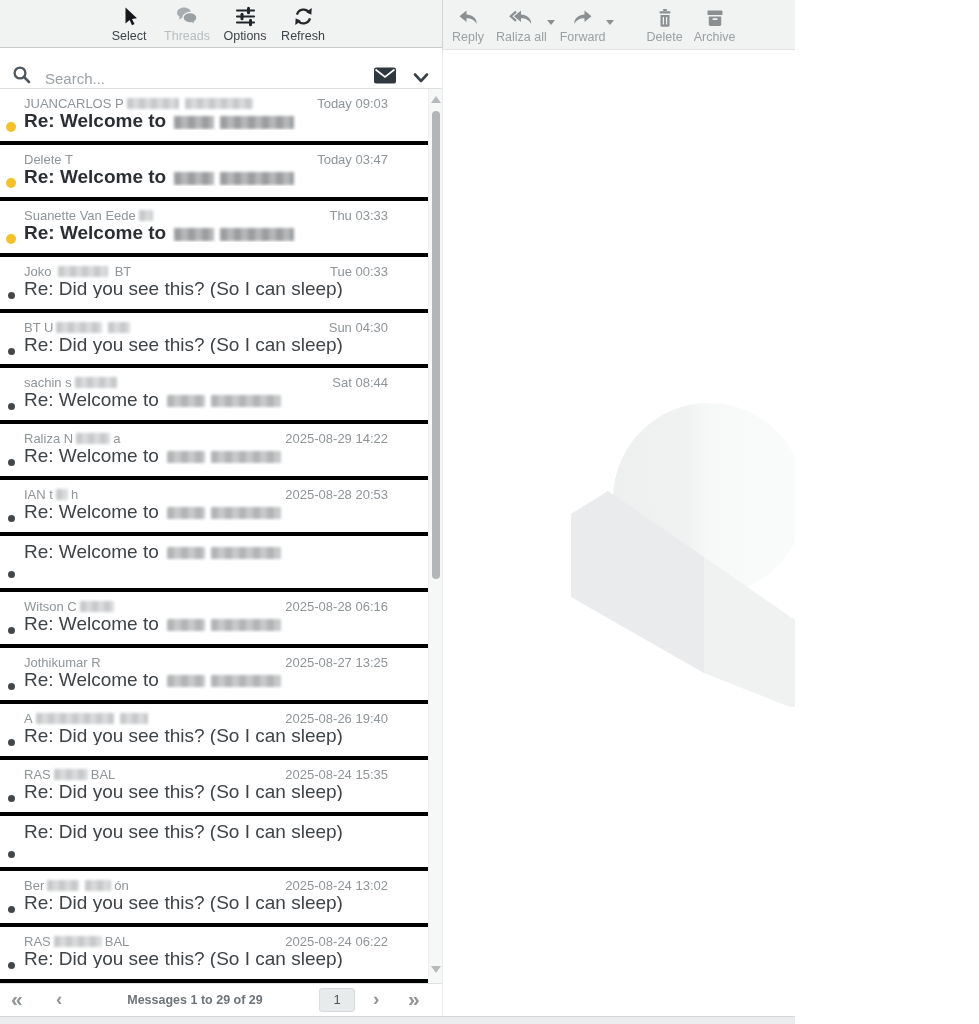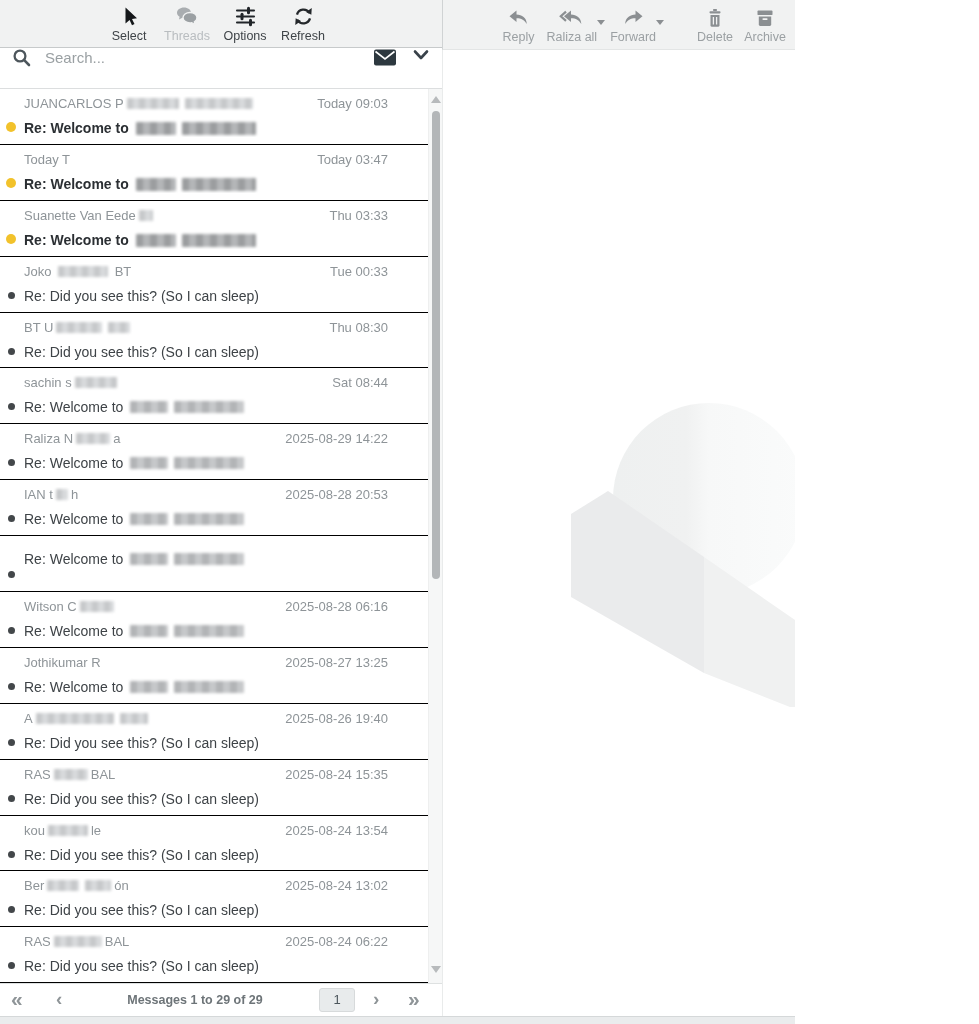--- a/index.html
+++ b/index.html
@@ -18,34 +18,34 @@
   .left-pane{width:442px;display:flex;flex-direction:column;background:#fff}
   .toolbar-left{height:48px;background:var(--toolbar-bg);border-bottom:1px solid #c7cacb;
     display:flex;align-items:center;padding-left:101px;gap:2px;flex:none}
   .tool-btn{display:flex;flex-direction:column;align-items:center;justify-content:center;
     min-width:56px;height:46px;cursor:pointer;border:0;background:transparent;padding:1px 3px 0}
   .tool-btn .lbl{font-size:12.5px;color:#3f4448;line-height:14px;margin-top:1px;white-space:nowrap}
   .tool-btn.disabled .lbl{color:#b9bdc0}
   .tool-btn svg{display:block}
 
   .search-row{height:41px;background:#fff;border-bottom:1px solid #dcdedf;
-    display:flex;align-items:flex-start;padding:0 12px;flex:none}
+    display:flex;align-items:flex-end;padding:0 12px;flex:none}
   .search-input{flex:1;border:0;outline:none;font-size:15px;color:#333;margin-left:12px;
     font-family:"Liberation Sans",sans-serif;background:transparent}
   .search-input::placeholder{color:#9aa0a3}
   .env-btn,.sr-caret{border:0;background:transparent;padding:0;cursor:pointer;display:flex;align-items:center}
   .env-btn{margin-right:15px}
 
   .msg-list{flex:1;position:relative;overflow:hidden;background:#fff}
   .rows{position:absolute;left:0;top:0;right:14px}
-  .row{height:55.9px;border-bottom:1px solid #000000;padding:7px 40px 0 24px;position:relative;cursor:pointer}
+  .row{height:55.9px;border-bottom:4px solid #000000;padding:7px 40px 0 24px;position:relative;cursor:pointer}
   .l1{display:flex;font-size:13px;color:#8e9498;line-height:16px}
   .sender{flex:1;white-space:nowrap;overflow:hidden}
   .date{margin-left:8px;white-space:nowrap}
-  .l2{margin-top:7px;font-size:14px;color:#3e4347;line-height:18px;white-space:nowrap;overflow:hidden}
+  .l2{font-size:19px;color:#3e4347;line-height:18px;white-space:nowrap;overflow:hidden}
   .row.unread .l2{font-weight:bold;color:#2b2f33}
   .dot{position:absolute;border-radius:50%}
   .row .dot{left:8px;top:35px;width:7px;height:7px;background:var(--read-dot)}
   .row.unread .dot{left:6px;top:33px;width:10px;height:10px;background:var(--unread-dot)}
   .redact{display:inline-block;height:11px;border-radius:1px;margin:0 3px;vertical-align:-1px;
     filter:blur(1.6px)}
   .redact-sender{background:repeating-linear-gradient(90deg,#c6c8ca 0 6px,#d8dadc 6px 12px)}
   .redact-subj-read{height:12px;vertical-align:-1px;background:repeating-linear-gradient(90deg,#b2b4b6 0 7px,#c6c8ca 7px 14px)}
   .redact-subj-unread{height:13px;vertical-align:-2px;background:repeating-linear-gradient(90deg,#9b9d9f 0 7px,#b4b6b8 7px 14px)}
 
@@ -64,21 +64,21 @@
   .pg-first{left:11px}.pg-prev{left:56px;font-size:19px}
   .pg-next{left:373px;font-size:19px}.pg-last{left:408px}
   .pg-status{position:absolute;left:85px;width:220px;top:50%;transform:translateY(-50%);
     text-align:center;font-size:12.5px;font-weight:bold;color:#6d7478}
   .pg-page{position:absolute;left:319px;top:4px;width:36px;height:24px;line-height:22px;text-align:center;
     background:#e8ebec;border:1px solid #d7dadb;border-radius:3px;color:#4c565c;font-size:13px;cursor:pointer}
 
   
   .right-pane{flex:1;display:flex;flex-direction:column;background:#fff;border-left:1px solid #e9ebeb;position:relative}
   .toolbar-right{height:50px;background:var(--toolbar-bg);border-bottom:1px solid #e3e5e5;
-    display:flex;align-items:center;justify-content:flex-end;padding-right:5px;flex:none;
+    display:flex;align-items:center;justify-content:flex-start;padding-right:5px;flex:none;
     border-left:1px solid #d0d3d4;margin-left:-1px}
   .toolbar-right .tool-btn{min-width:50px}
   .toolbar-right .lbl{color:var(--label-muted)}
   .menu-caret{width:0;height:0;border-left:4.5px solid transparent;border-right:4.5px solid transparent;
     border-top:5px solid #8b8f92;align-self:flex-start;margin:20px 2px 0 -3px;cursor:pointer}
   .gap{width:24px}
   .reading-pane{flex:1;position:relative;overflow:hidden}
   .illu{position:absolute;right:0;top:345px}
 </style>
 </head>
@@ -166,21 +166,21 @@
       <span class="date">Today 09:03</span>
     </div>
     <span class="dot"></span>
     <div class="l2">
       <span class="subject"><span>Re: Welcome to </span><span class="redact redact-subj-unread" style="width: 40px;"></span><span class="redact redact-subj-unread" style="width: 74px;"></span></span>
     </div>
   </div>
 
   <div class="row unread">
     <div class="l1">
-      <span class="sender"><span>Today T</span></span>
+      <span class="sender"><span>Delete T</span></span>
       <span class="date">Today 03:47</span>
     </div>
     <span class="dot"></span>
     <div class="l2">
       <span class="subject"><span>Re: Welcome to </span><span class="redact redact-subj-unread" style="width: 40px;"></span><span class="redact redact-subj-unread" style="width: 74px;"></span></span>
     </div>
   </div>
 
   <div class="row unread">
     <div class="l1">
@@ -200,21 +200,21 @@
     </div>
     <span class="dot"></span>
     <div class="l2">
       <span class="subject"><span>Re: Did you see this? (So I can sleep)</span></span>
     </div>
   </div>
 
   <div class="row">
     <div class="l1">
       <span class="sender"><span>BT U</span><span class="redact redact-sender" style="width: 46px;"></span><span class="redact redact-sender" style="width: 22px;"></span></span>
-      <span class="date">Thu 08:30</span>
+      <span class="date">Sun 04:30</span>
     </div>
     <span class="dot"></span>
     <div class="l2">
       <span class="subject"><span>Re: Did you see this? (So I can sleep)</span></span>
     </div>
   </div>
 
   <div class="row">
     <div class="l1">
       <span class="sender"><span>sachin s</span><span class="redact redact-sender" style="width: 42px;"></span></span>
@@ -293,24 +293,20 @@
       <span class="sender"><span>RAS</span><span class="redact redact-sender" style="width: 34px;"></span><span>BAL</span></span>
       <span class="date">2025-08-24 15:35</span>
     </div>
     <span class="dot"></span>
     <div class="l2">
       <span class="subject"><span>Re: Did you see this? (So I can sleep)</span></span>
     </div>
   </div>
 
   <div class="row">
-    <div class="l1">
-      <span class="sender"><span>kou</span><span class="redact redact-sender" style="width: 40px;"></span><span>le</span></span>
-      <span class="date">2025-08-24 13:54</span>
-    </div>
     <span class="dot"></span>
     <div class="l2">
       <span class="subject"><span>Re: Did you see this? (So I can sleep)</span></span>
     </div>
   </div>
 
   <div class="row">
     <div class="l1">
       <span class="sender"><span>Ber</span><span class="redact redact-sender" style="width: 32px;"></span><span class="redact redact-sender" style="width: 26px;"></span><span>ón</span></span>
       <span class="date">2025-08-24 13:02</span>

